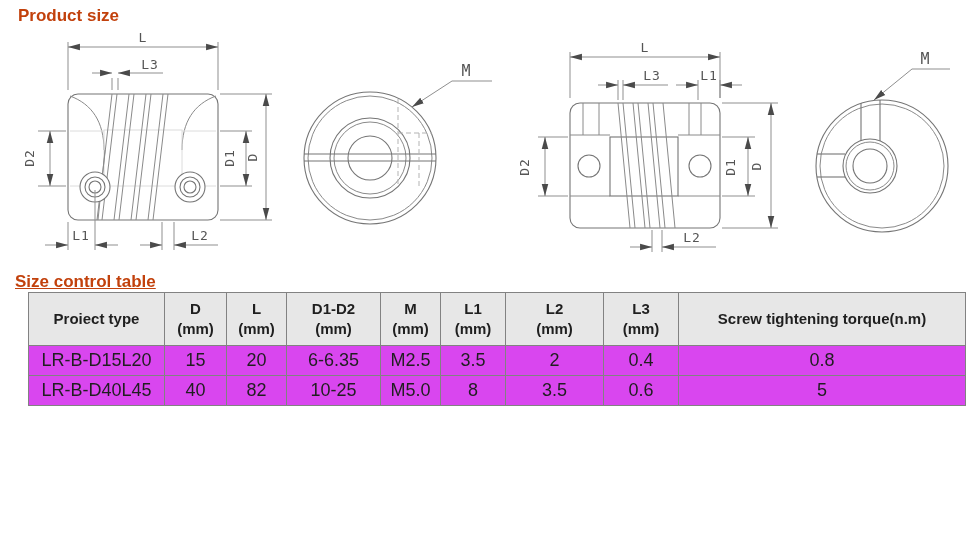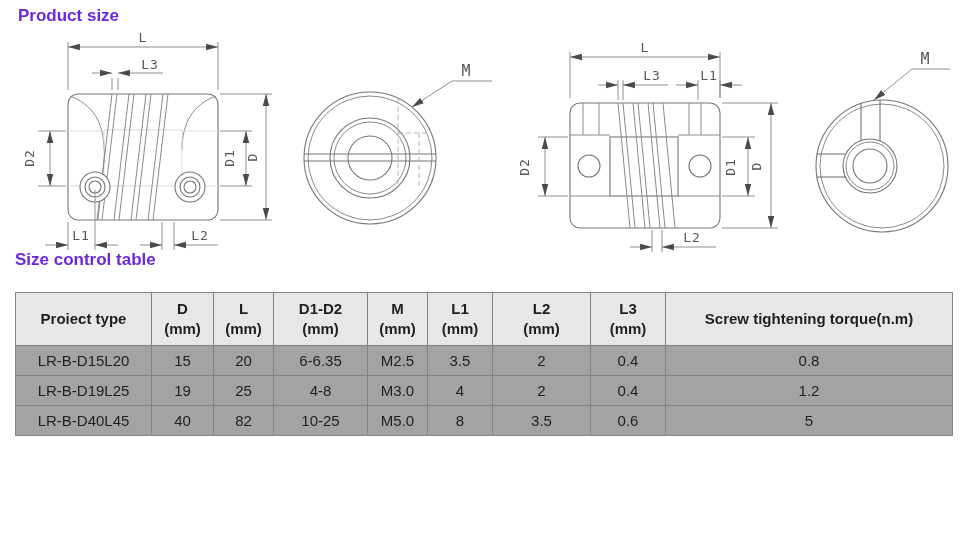--- a/index.html
+++ b/index.html
@@ -1,38 +1,38 @@
 <!DOCTYPE html>
 <html><head>
 <meta charset="utf-8">
 <style>
   html,body{margin:0;padding:0;background:#fff;}
   body{width:967px;height:533px;position:relative;overflow:hidden;
        font-family:"Liberation Sans",sans-serif;}
-  .heading{position:absolute;font-size:17px;font-weight:bold;color:#6d28d9;
+  .heading{position:absolute;font-size:17px;font-weight:bold;color:#c2410c;
            font-family:"Liberation Sans",sans-serif;}
   #h-product{left:18px;top:6px;}
-  #h-table{left:15px;top:250px;}
+  #h-table{left:15px;top:272px;text-decoration:underline;}
   #drawing{position:absolute;left:0;top:0;}
   
   .b{stroke:#757575;stroke-width:1.1;fill:none;}
   .t{stroke:#8a8a8a;stroke-width:1;fill:none;}
   .lt{stroke:#dcdcdc;stroke-width:1;fill:none;}
   .d{stroke:#8f8f8f;stroke-width:1;fill:none;}
   .dash{stroke:#b3b3b3;stroke-width:1;fill:none;stroke-dasharray:5 3;}
   .wfill{fill:#ffffff;stroke:#757575;stroke-width:1.1;}
   text.dim{font:13px "DejaVu Sans Mono",monospace;fill:#555;letter-spacing:1px;}
   text.mlab{font:15px "DejaVu Sans Mono",monospace;fill:#555;}
   
-  #size-table{position:absolute;left:15px;top:292px;border-collapse:collapse;
-              table-layout:fixed;width:937px;background:#a3a3a3;}
+  #size-table{position:absolute;left:28px;top:292px;border-collapse:collapse;
+              table-layout:fixed;width:937px;background:#d946ef;}
   #size-table th,#size-table td{border:1px solid #828282;text-align:center;
               padding:0;color:#1f1f1f;}
   #size-table th{background:#e7e7e7;font-size:15px;font-weight:bold;height:52px;}
-  #size-table td{font-size:15px;height:29px;}
+  #size-table td{font-size:18px;height:29px;}
   .hl{line-height:20px;}
 </style>
 </head>
 <body>
 
 <div class="heading" id="h-product">Product size</div>
 
 <svg id="drawing" width="967" height="262" viewBox="0 0 967 262">
   <defs>
     <marker id="arr" viewBox="0 0 12 8" refX="11" refY="4" markerWidth="13" markerHeight="9" orient="auto-start-reverse" markerUnits="userSpaceOnUse">
@@ -266,31 +266,20 @@
         <td>15</td>
         <td>20</td>
         <td>6-6.35</td>
         <td>M2.5</td>
         <td>3.5</td>
         <td>2</td>
         <td>0.4</td>
         <td>0.8</td>
     </tr>
     <tr>
-      <td>LR-B-D19L25</td>
-        <td>19</td>
-        <td>25</td>
-        <td>4-8</td>
-        <td>M3.0</td>
-        <td>4</td>
-        <td>2</td>
-        <td>0.4</td>
-        <td>1.2</td>
-    </tr>
-    <tr>
       <td>LR-B-D40L45</td>
         <td>40</td>
         <td>82</td>
         <td>10-25</td>
         <td>M5.0</td>
         <td>8</td>
         <td>3.5</td>
         <td>0.6</td>
         <td>5</td>
     </tr>

